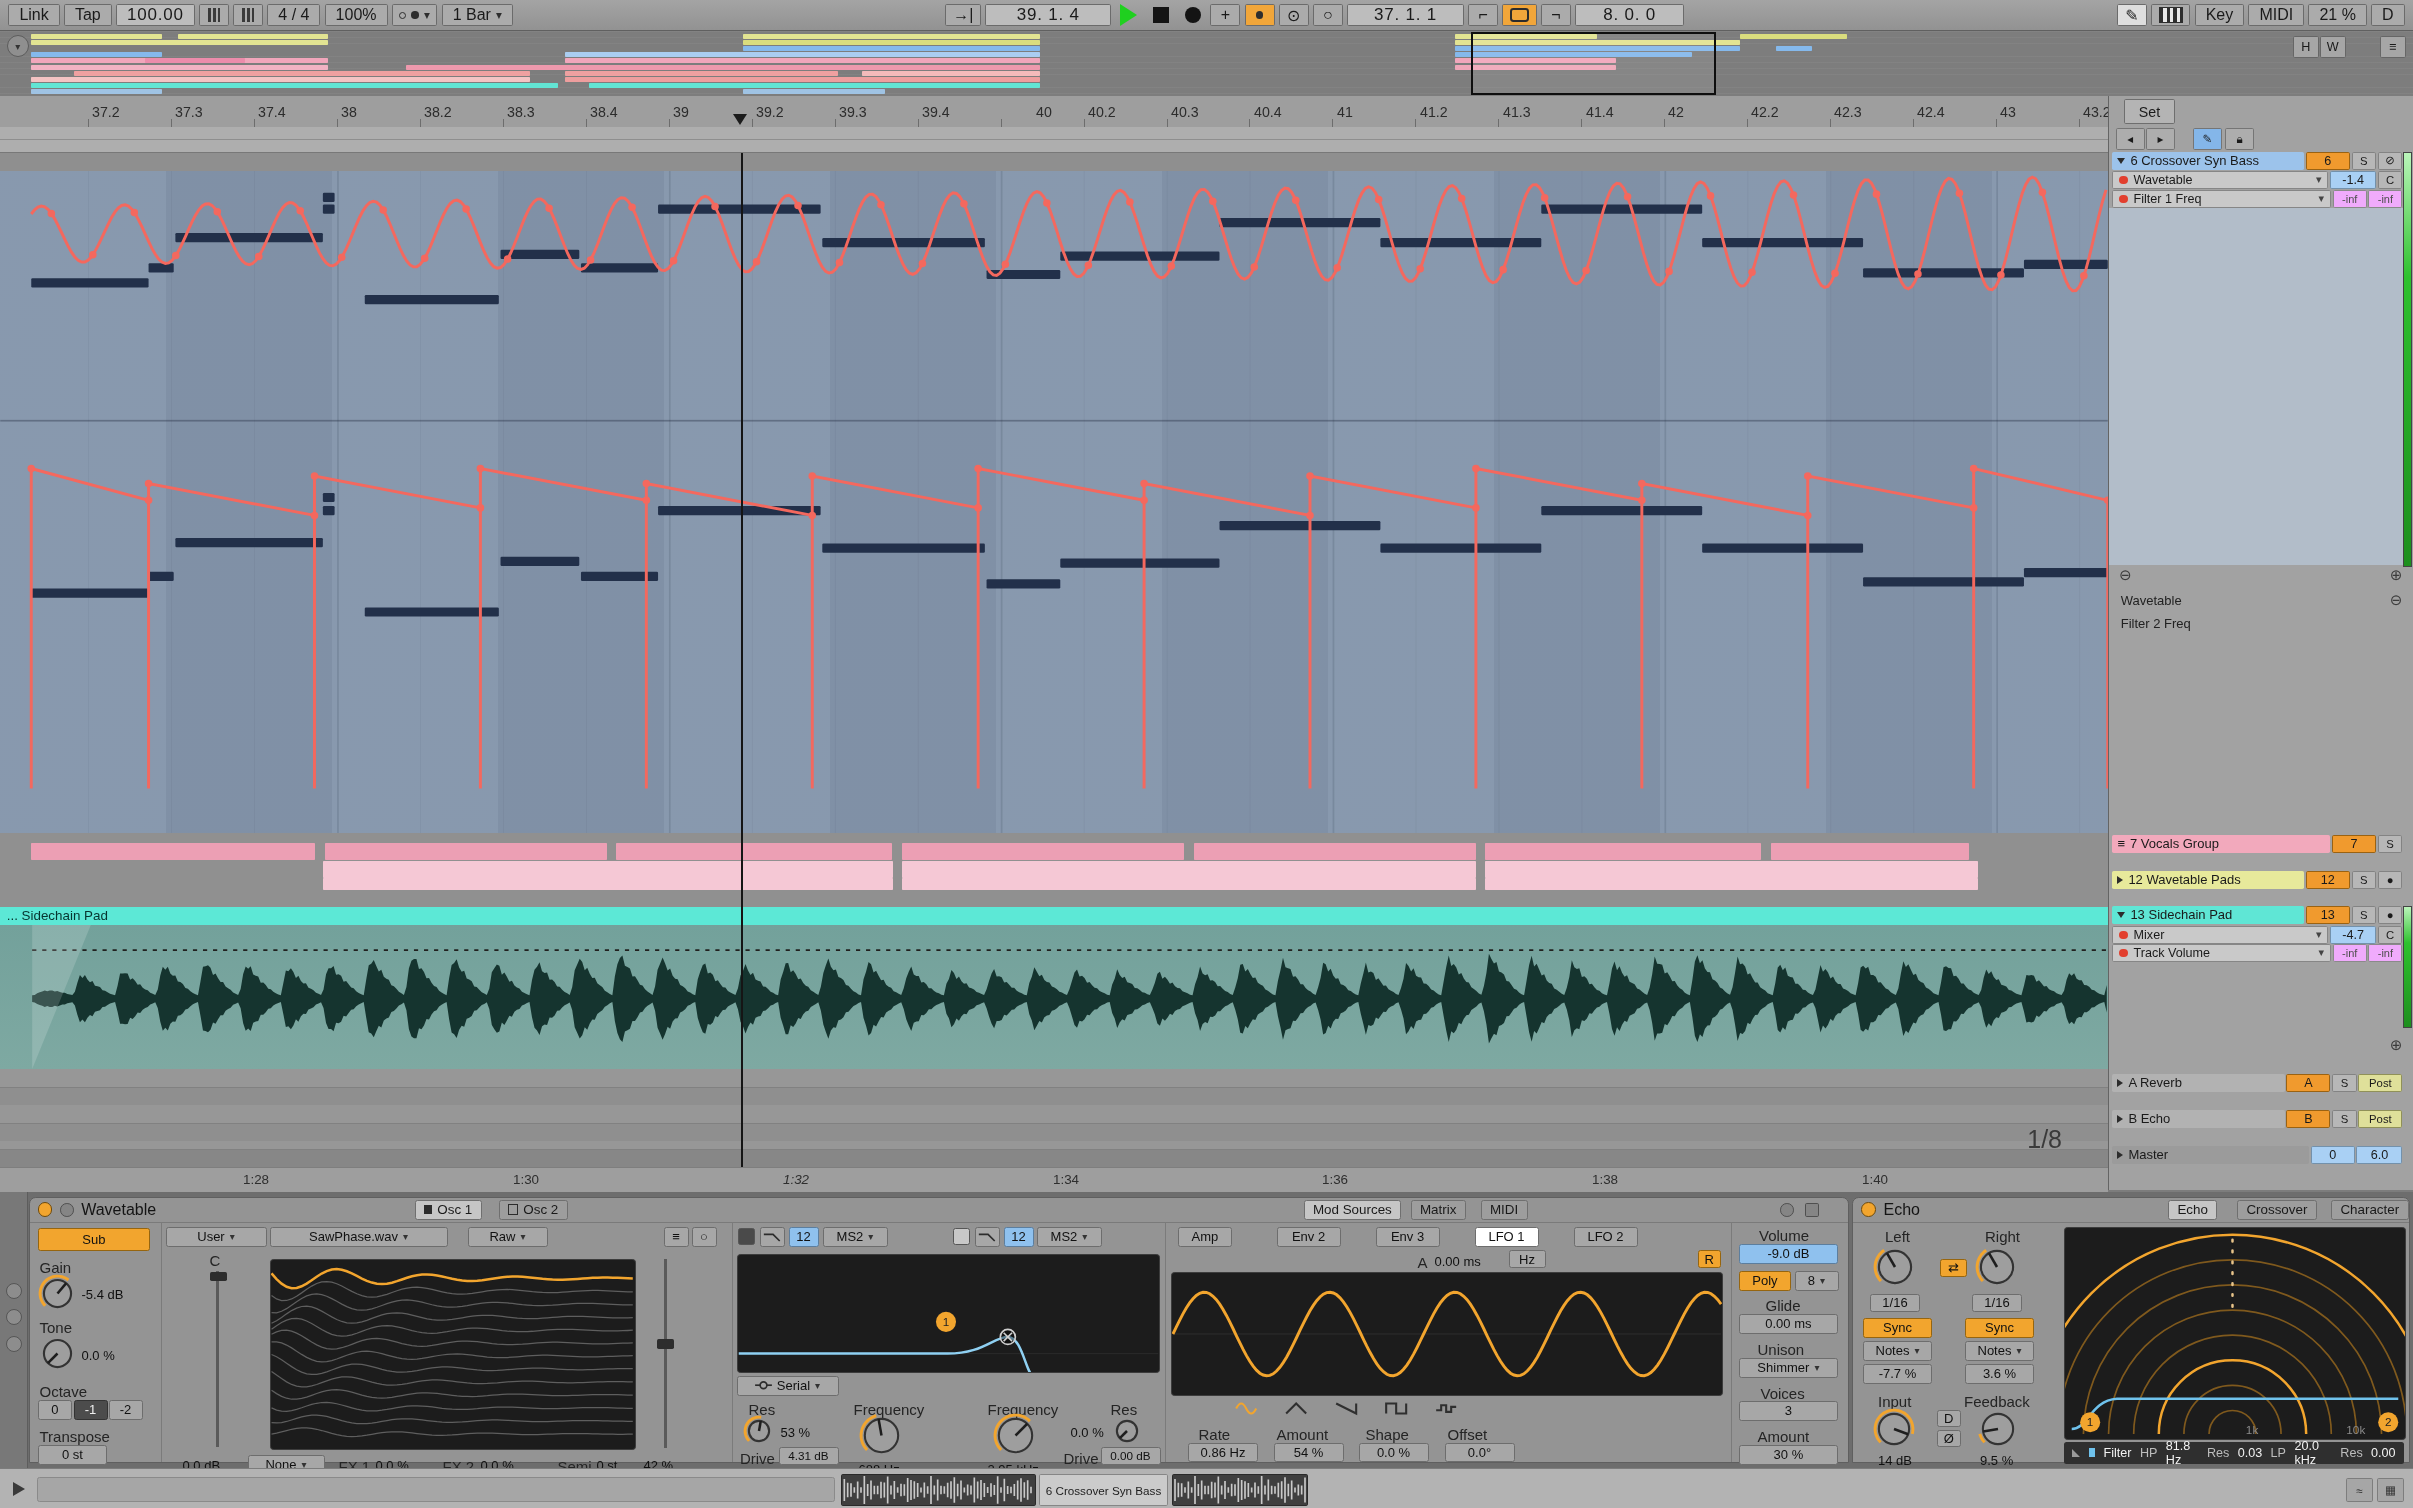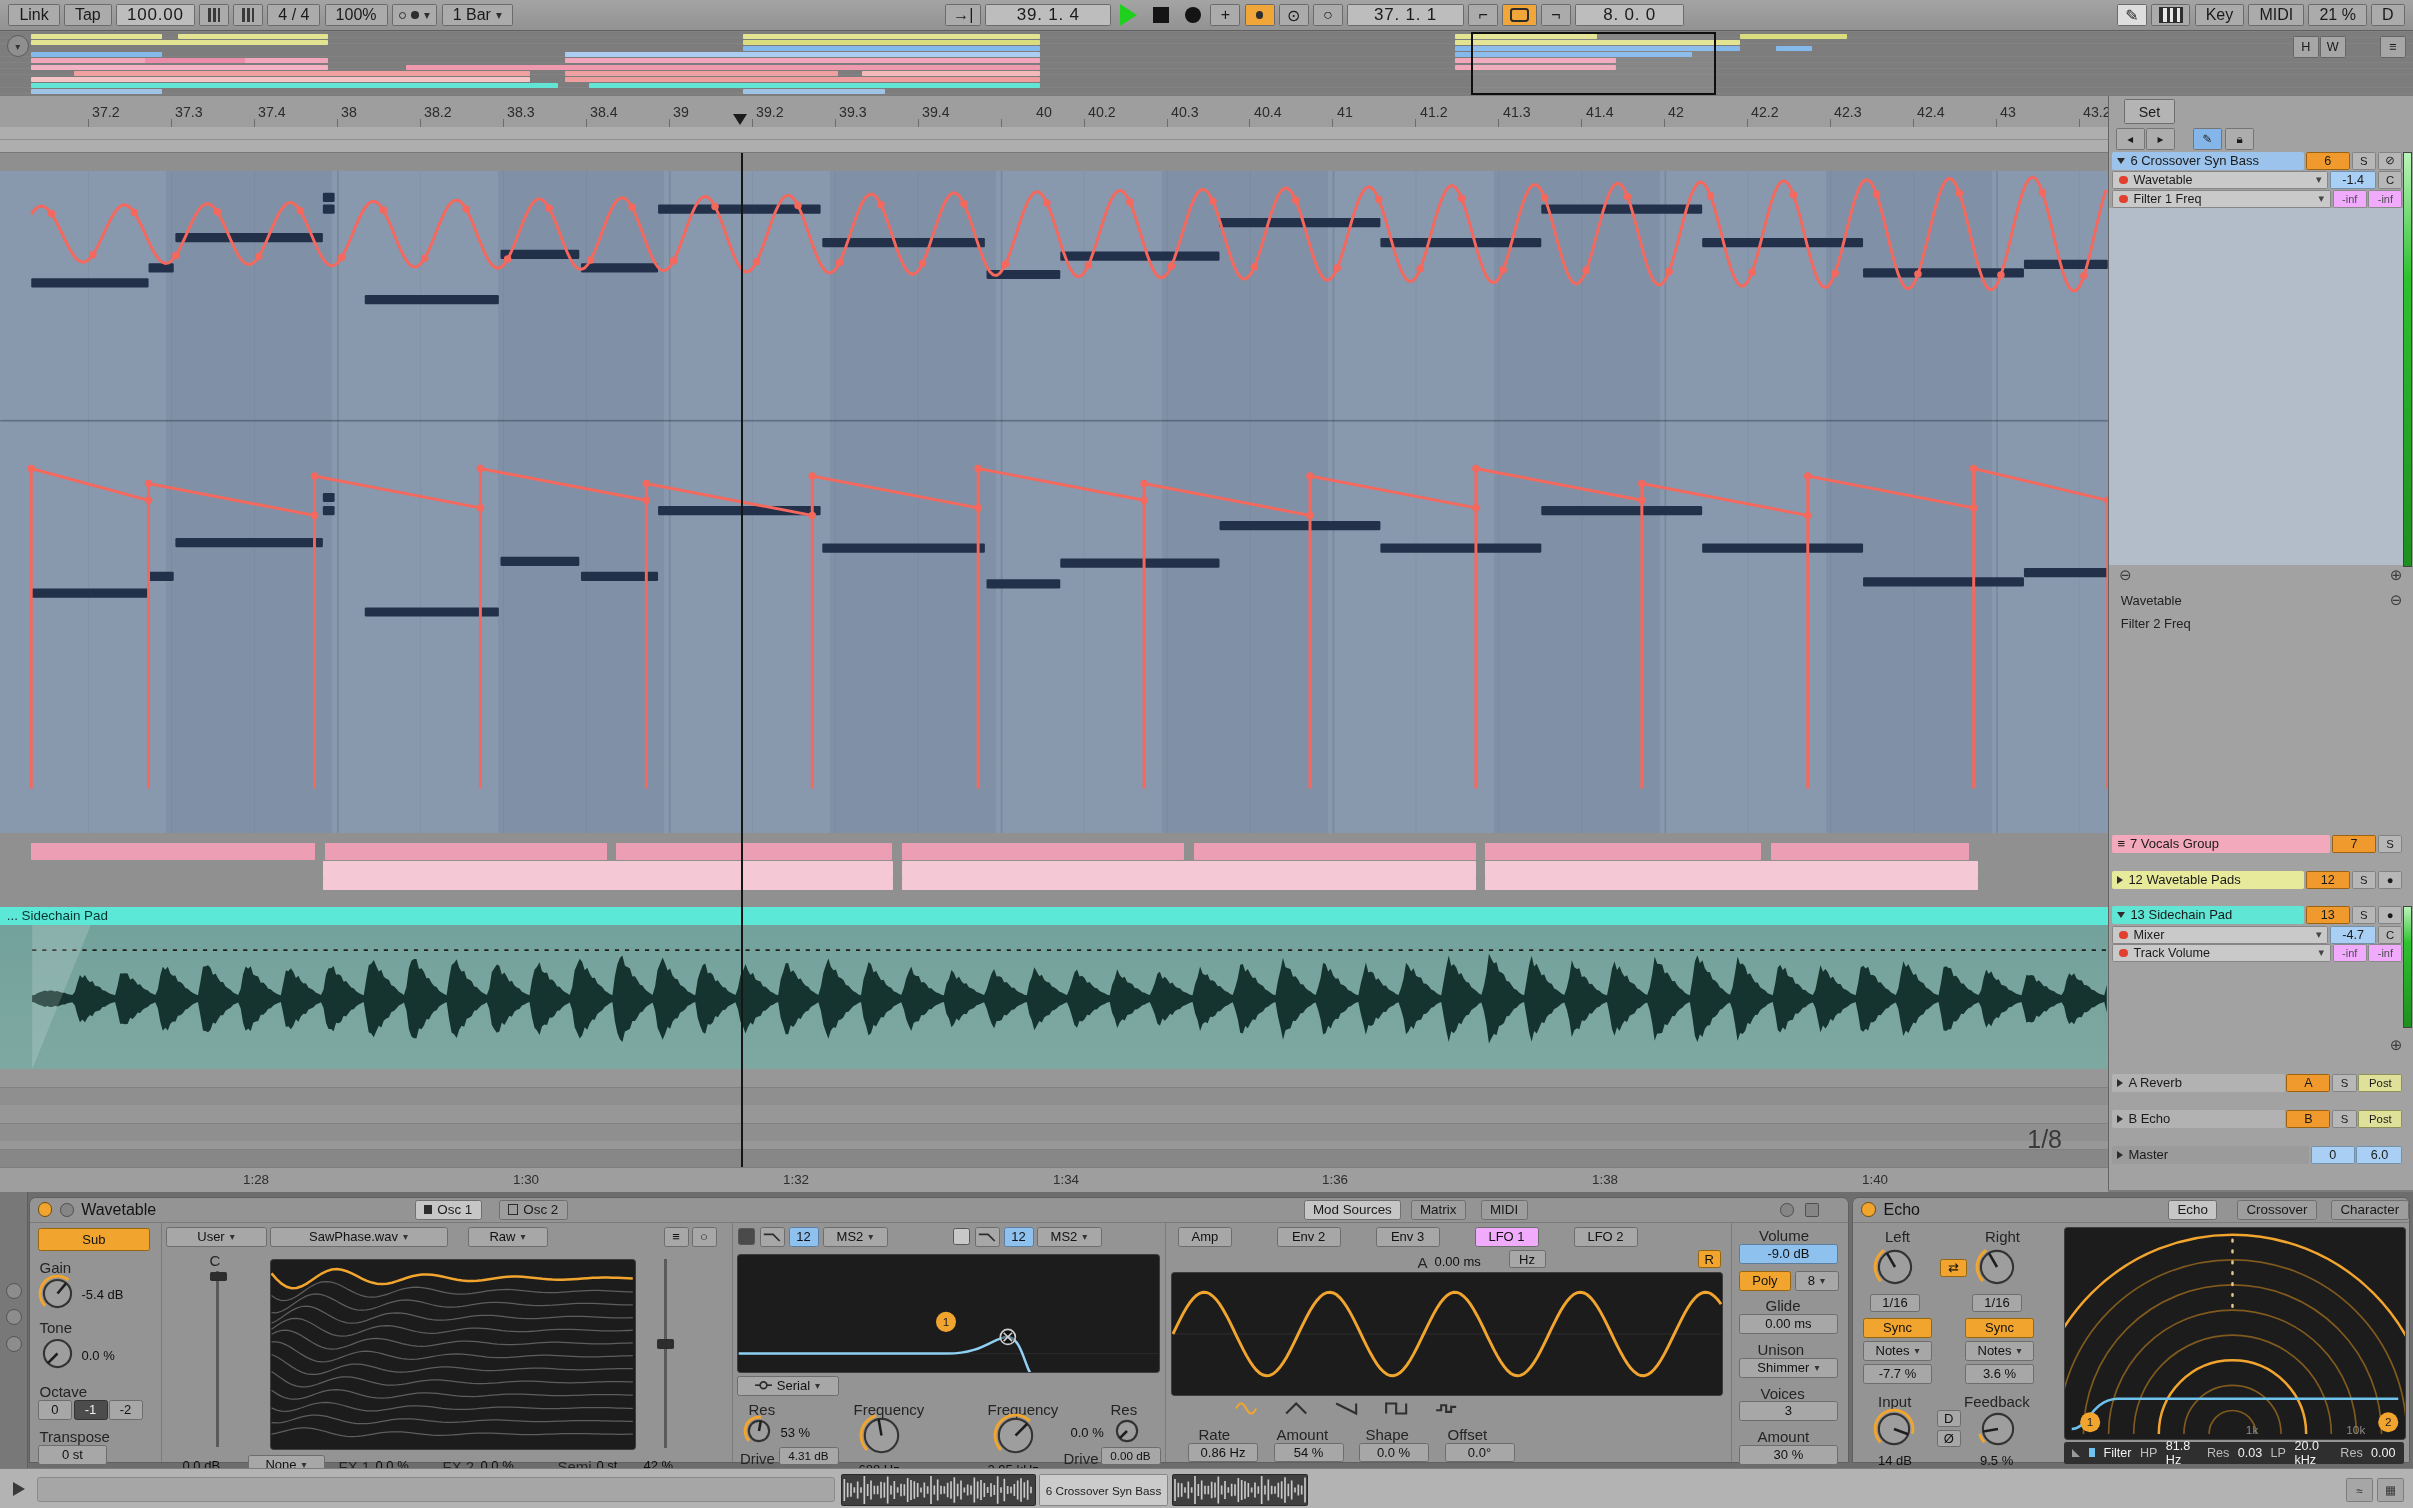--- a/index.html
+++ b/index.html
@@ -434,21 +434,21 @@
       <div class="r" style="top:18.4px;height:17px;background:#8f8f8f"></div>
       <div class="r" style="top:54px;height:17px;background:#8f8f8f"></div>
       <div class="r" style="top:80px;height:18.4px;background:#878787"></div>
     </div>
     <div id="gridLabel">1/8</div>
     <div id="playhead"></div>
   </div>
   <div id="timeRuler">
       <span class="time-lab" style="left: 243px;">1:28</span>
       <span class="time-lab" style="left: 513px;">1:30</span>
-      <span class="time-lab" style="left: 783px;">1:32</span>
+      <span class="time-lab" style="left: 783px; font-style: italic;">1:32</span>
       <span class="time-lab" style="left: 1053px;">1:34</span>
       <span class="time-lab" style="left: 1322px;">1:36</span>
       <span class="time-lab" style="left: 1592px;">1:38</span>
       <span class="time-lab" style="left: 1862px;">1:40</span>
     </div>
 
   <aside id="rpanel">
     <div class="setbtn">Set</div>
     <div class="rp-ic" style="left:6.7px">◂</div>
     <div class="rp-ic" style="left:37px">▸</div>
@@ -746,21 +746,21 @@
               </svg></span>
           <div class="dval" style="left:339px;top:203px">0.0 %</div>
           <div class="dlab" style="left:332px;top:228px">Drive</div>
           <div class="vbox" style="left:369px;top:225px;width:60px;height:18.4px;font-size:11.7px">0.00 dB</div>
         </div>
 
         <div class="col" style="left:1135px;width:567px">
           <div class="vbox" style="left:13.4px;top:5px;width:54px;height:20px">Amp</div>
           <div class="vbox" style="left:112px;top:5px;width:64px;height:20px">Env 2</div>
           <div class="vbox" style="left:211px;top:5px;width:64px;height:20px">Env 3</div>
-          <div class="vbox" style="left:310px;top:5px;width:64px;height:20px;background:#f0abfc">LFO 1</div>
+          <div class="vbox" style="left:310px;top:5px;width:64px;height:20px;background:#ffffff">LFO 1</div>
           <div class="vbox" style="left:409px;top:5px;width:64px;height:20px">LFO 2</div>
           <div class="dlab" style="left:253px;top:32px">A</div>
           <div class="dval" style="left:270px;top:32px">0.00 ms</div>
           <div class="vbox" style="left:344px;top:28.5px;width:37px;height:18.4px">Hz</div>
           <div class="vbox orange" style="left:533px;top:28.5px;width:23.5px;height:18.4px">R</div>
           <div class="dark-disp" style="left:6.7px;top:50px;width:550px;height:122px"><svg id="lfoSvg" width="550" height="122" viewBox="0 0 656 146">
                 <line x1="0" y1="73" x2="656" y2="73" stroke="#333" stroke-width="1"></line>
                 <path d="M0,73.0L4,64.7L8,56.6L12,48.9L16,41.9L20,35.8L24,30.8L28,26.9L32,24.3L36,23.1L40,23.3L44,24.8L48,27.8L52,31.9L56,37.3L60,43.6L64,50.8L68,58.5L72,66.7L76,75.1L80,83.4L84,91.4L88,98.9L92,105.7L96,111.5L100,116.3L104,119.9L108,122.1L112,123.0L116,122.5L120,120.6L124,117.3L128,112.8L132,107.2L136,100.7L140,93.3L144,85.4L148,77.2L152,68.8L156,60.6L160,52.7L164,45.3L168,38.8L172,33.2L176,28.7L180,25.4L184,23.5L188,23.0L192,23.9L196,26.1L200,29.7L204,34.5L208,40.3L212,47.1L216,54.6L220,62.6L224,70.9L228,79.3L232,87.5L236,95.2L240,102.4L244,108.7L248,114.1L252,118.2L256,121.2L260,122.7L264,122.9L268,121.7L272,119.1L276,115.2L280,110.2L284,104.1L288,97.1L292,89.4L296,81.3L300,73.0L304,64.7L308,56.6L312,48.9L316,41.9L320,35.8L324,30.8L328,26.9L332,24.3L336,23.1L340,23.3L344,24.8L348,27.8L352,31.9L356,37.3L360,43.6L364,50.8L368,58.5L372,66.7L376,75.1L380,83.4L384,91.4L388,98.9L392,105.7L396,111.5L400,116.3L404,119.9L408,122.1L412,123.0L416,122.5L420,120.6L424,117.3L428,112.8L432,107.2L436,100.7L440,93.3L444,85.4L448,77.2L452,68.8L456,60.6L460,52.7L464,45.3L468,38.8L472,33.2L476,28.7L480,25.4L484,23.5L488,23.0L492,23.9L496,26.1L500,29.7L504,34.5L508,40.3L512,47.1L516,54.6L520,62.6L524,70.9L528,79.3L532,87.5L536,95.2L540,102.4L544,108.7L548,114.1L552,118.2L556,121.2L560,122.7L564,122.9L568,121.7L572,119.1L576,115.2L580,110.2L584,104.1L588,97.1L592,89.4L596,81.3L600,73.0L604,64.7L608,56.6L612,48.9L616,41.9L620,35.8L624,30.8L628,26.9L632,24.3L636,23.1L640,23.3L644,24.8L648,27.8L652,31.9L656,37.3" fill="none" stroke="#f2a52e" stroke-width="3.5"></path>
               </svg></div>
           <div id="lfoShapes" class="abs" style="left:67px;top:178px;height:22px"><svg width="30" height="17" style="margin-right:20px" viewBox="0 0 36 20">

